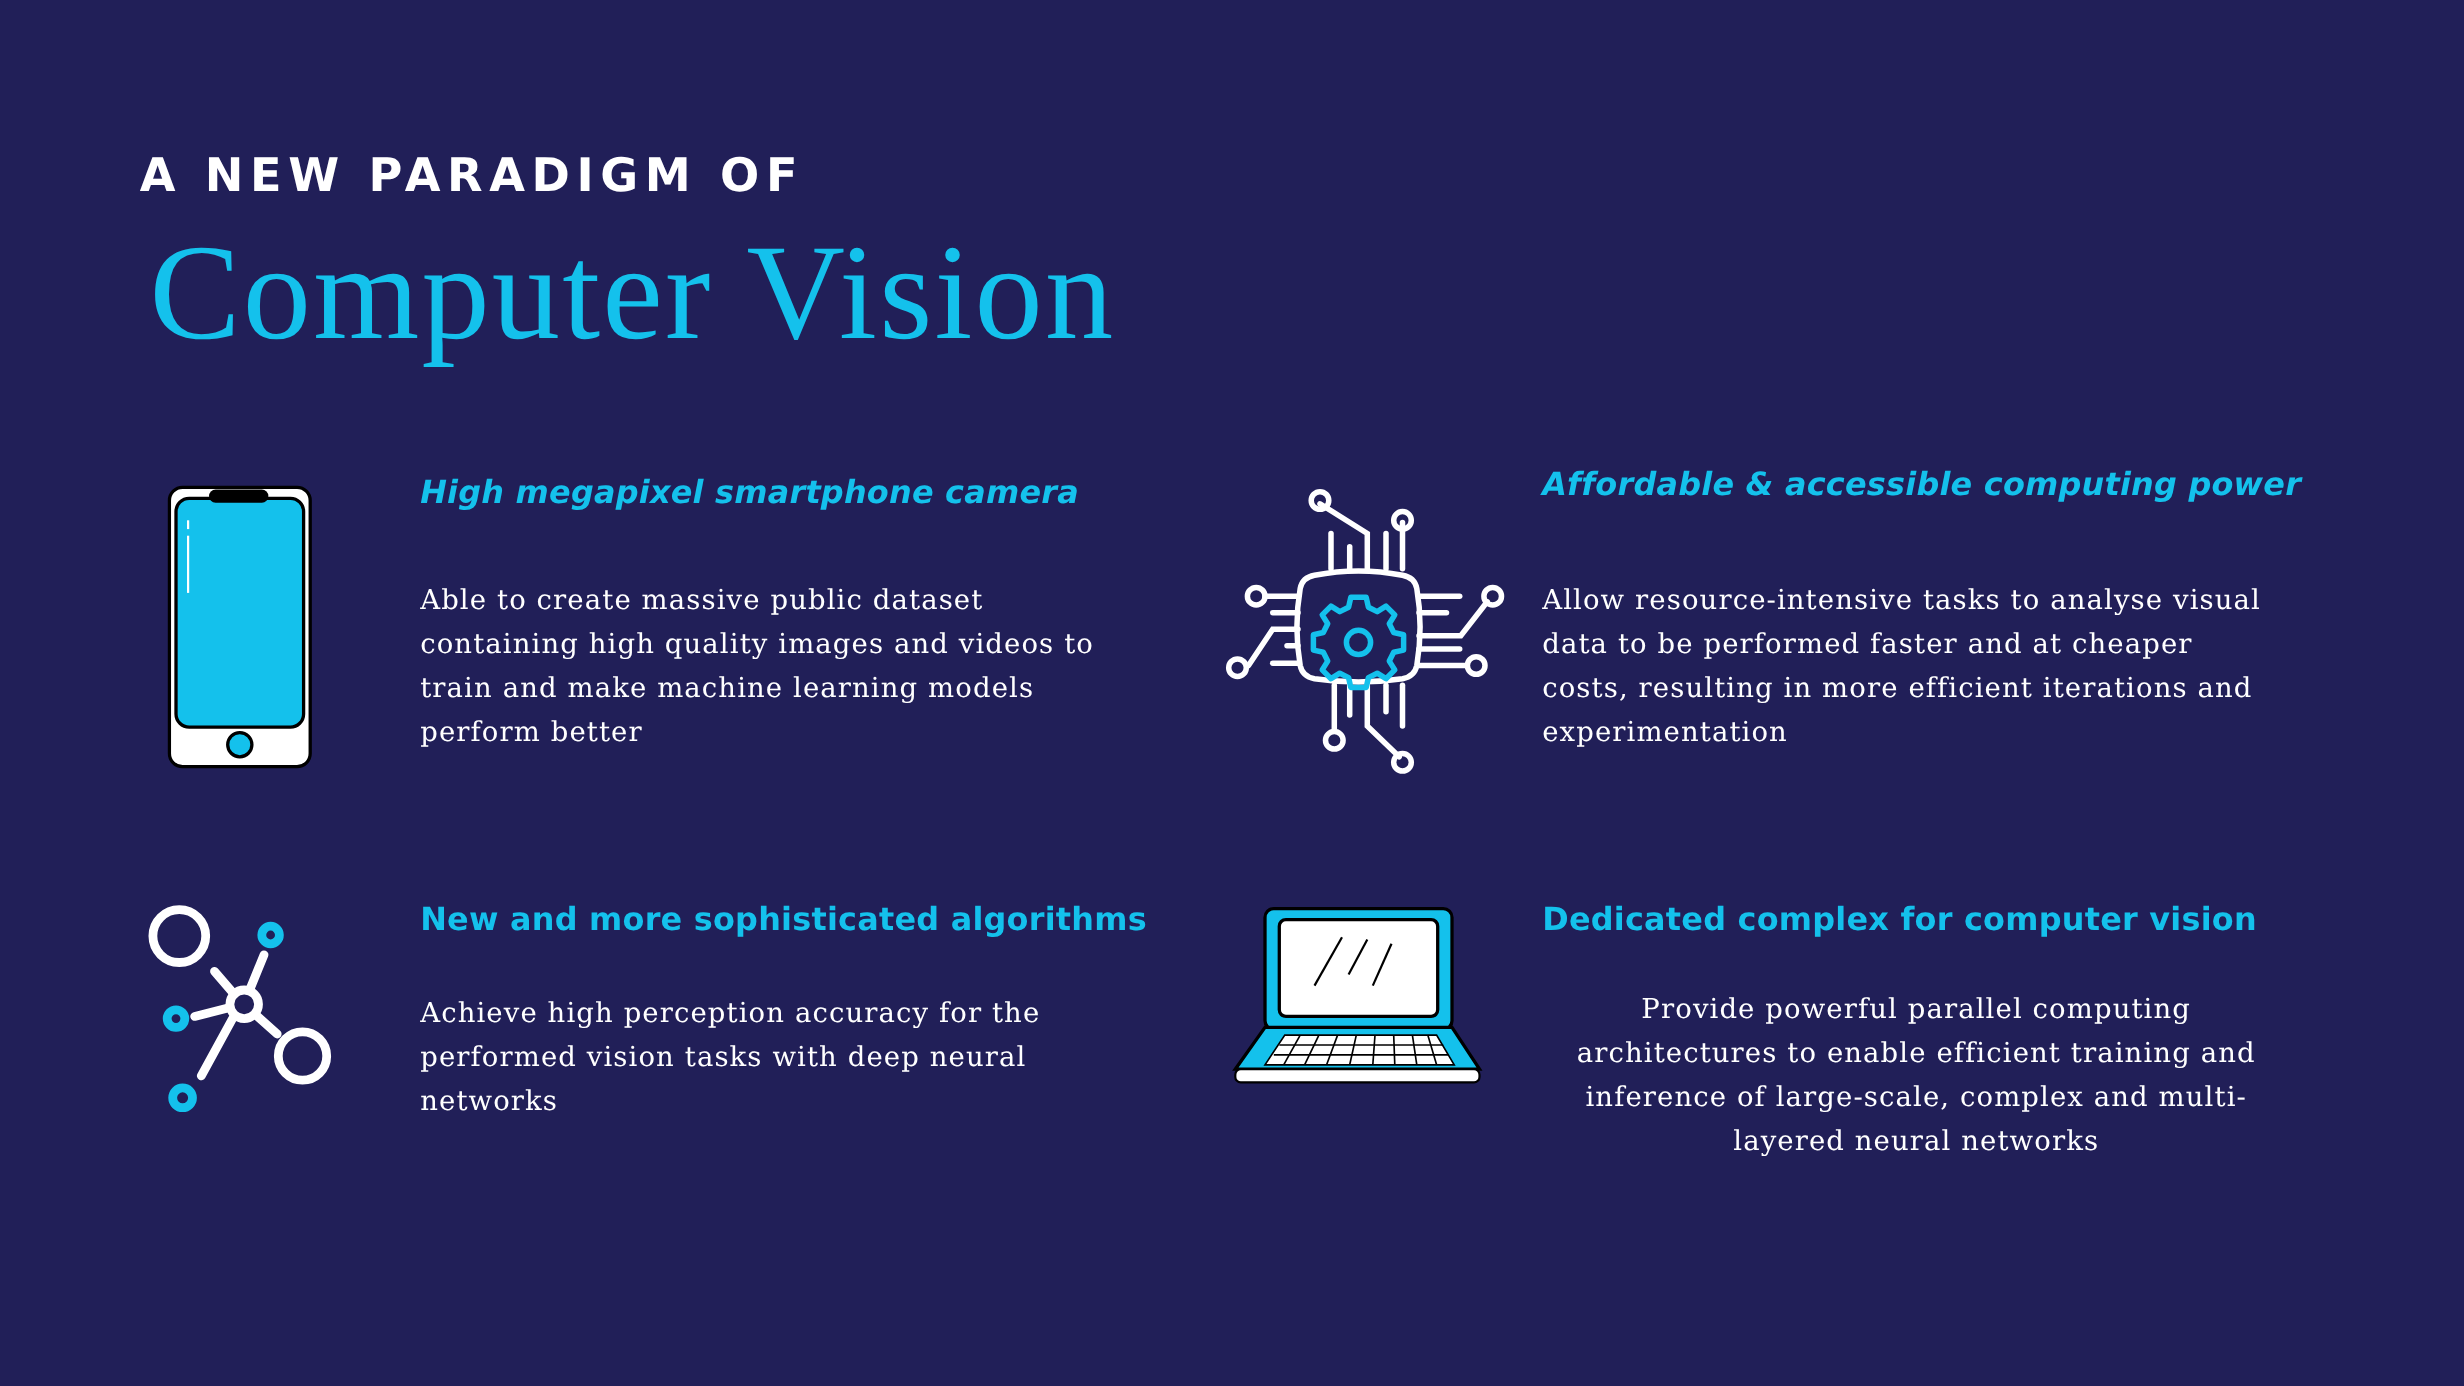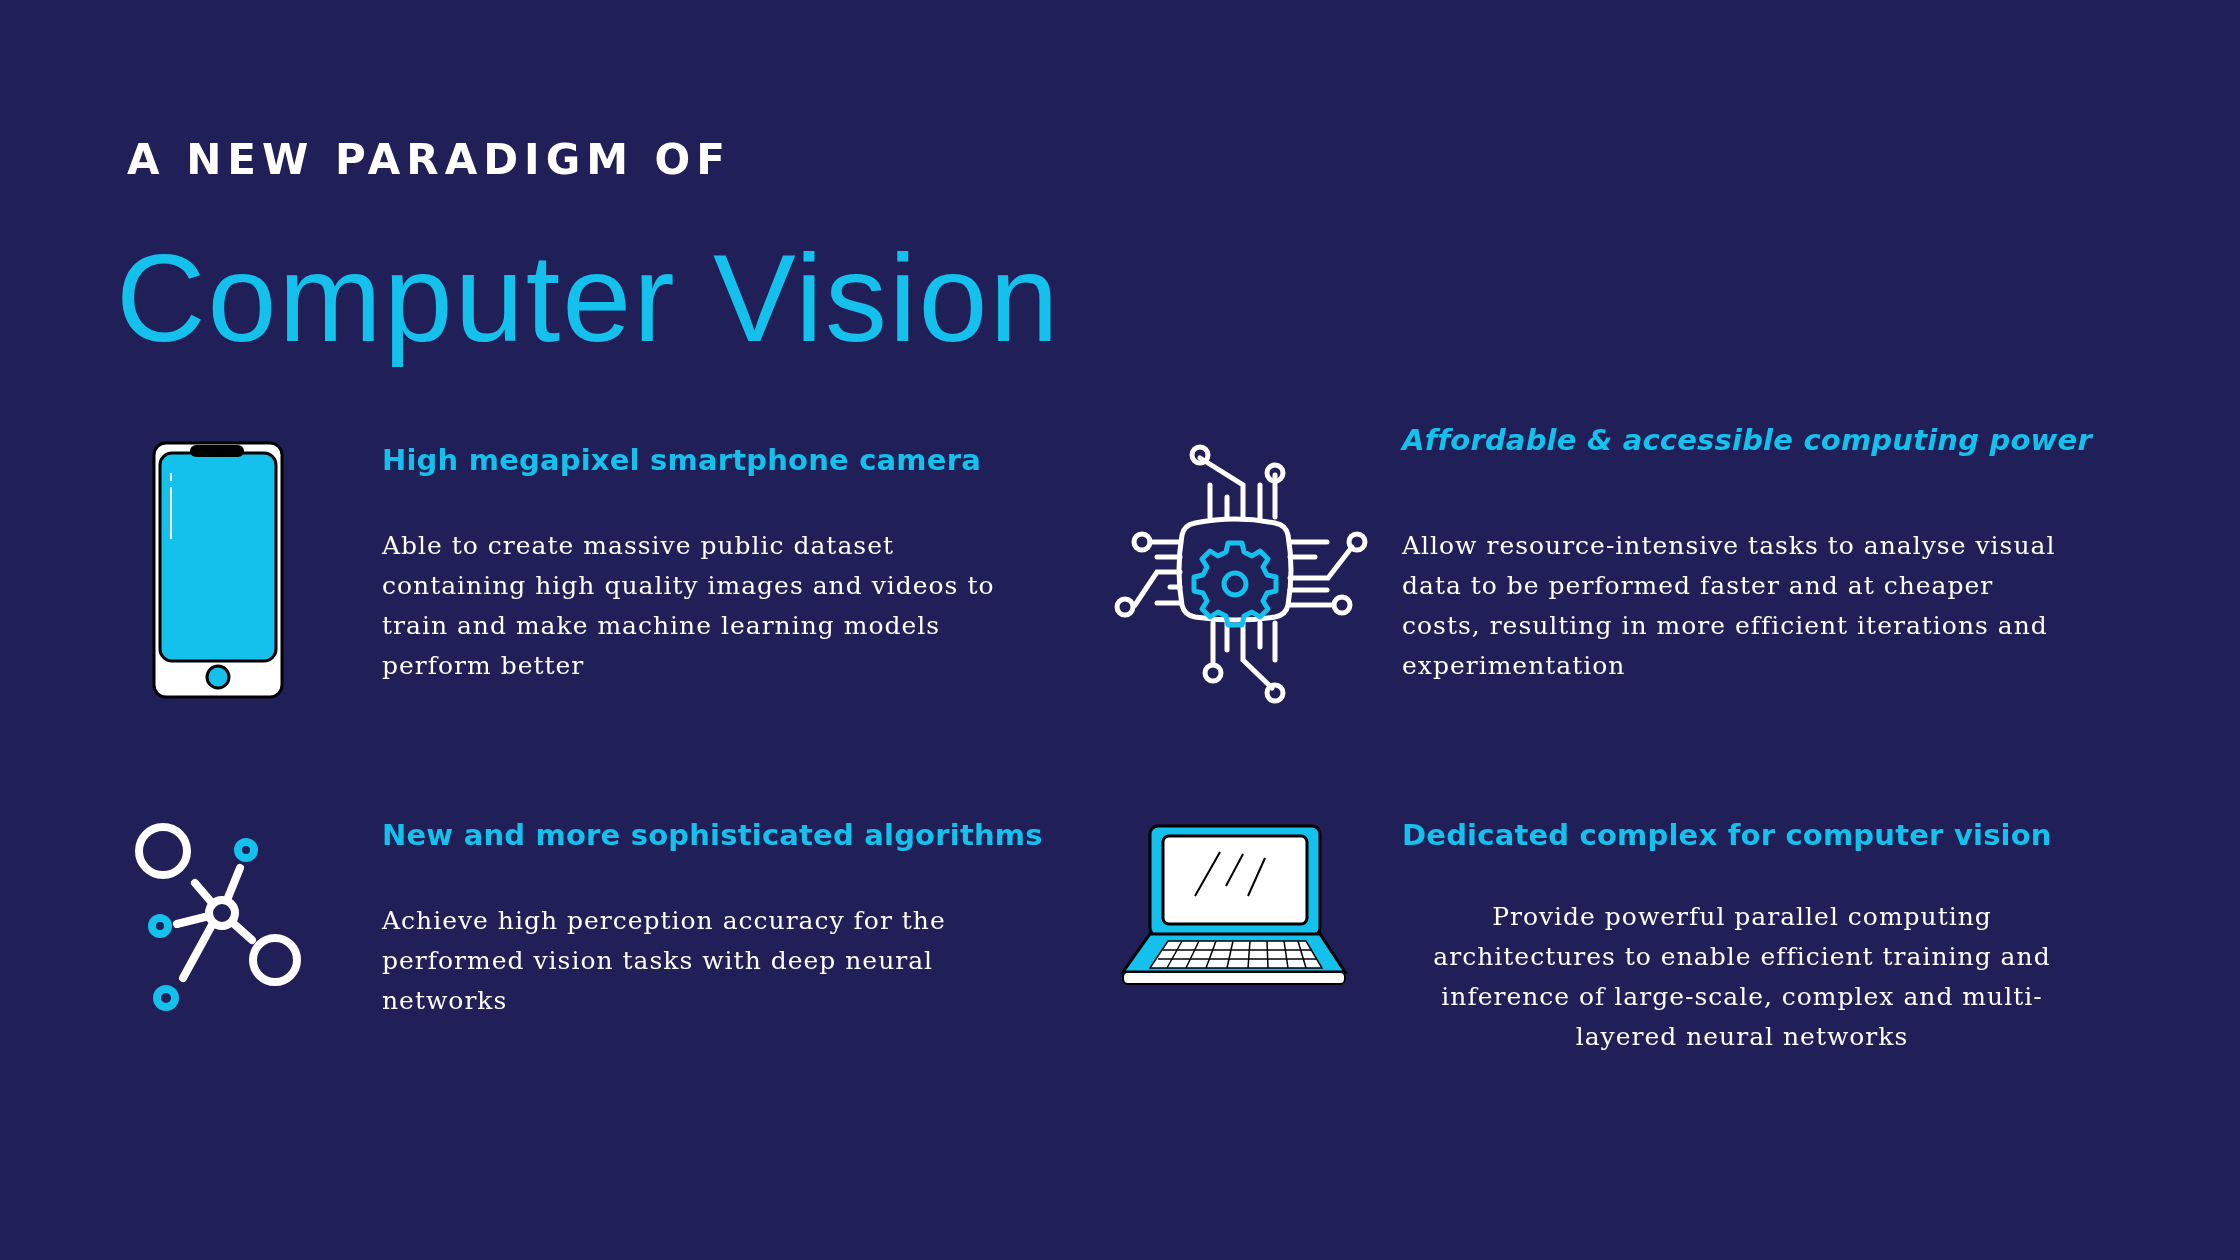--- a/index.html
+++ b/index.html
@@ -9,25 +9,24 @@
     position: relative; overflow: hidden;
     font-family: "Liberation Sans", sans-serif;
   }
   .eyebrow {
     position: absolute; left: 127px; top: 136px;
     color: #FFFFFF; font-family: "DejaVu Sans", sans-serif;
     font-weight: bold; font-size: 42px; letter-spacing: 6px;
     line-height: 48px; white-space: nowrap;
   }
   .title {
-    position: absolute; left: 116px; top: 196px;
-    color: #14C1EC; font-family: Liberation Sans, sans-serif;
+    position: absolute; left: 136px; top: 196px;
+    color: #14C1EC; font-family: Liberation Serif, serif;
     font-size: 124px; line-height: 140px; letter-spacing: 2px;
     white-space: nowrap;
-    margin-top: 32px;
   }
   .feature { position: absolute; }
   .feature .icon { position: absolute; }
   .feature h2 {
     position: absolute; margin: 0;
     color: #14C1EC; font-family: "DejaVu Sans", sans-serif;
     font-weight: bold; font-size: 29px; line-height: 36px;
     white-space: nowrap; letter-spacing: 0.2px;
   }
   .feature p {
@@ -47,21 +46,21 @@
   <div class="icon" style="left:152px;top:441px;width:132px;height:258px;">
     <svg width="132" height="258" viewBox="0 0 132 258">
       <rect x="2" y="2" width="128" height="254" rx="12" fill="#FFFFFF" stroke="#000" stroke-width="3"></rect>
       <rect x="8" y="12" width="116" height="208" rx="12" fill="#14C1EC" stroke="#000" stroke-width="3"></rect>
       <rect x="38" y="4" width="54" height="12" rx="6" fill="#000"></rect>
       <rect x="18" y="32" width="2" height="8" fill="#FFFFFF"></rect>
       <rect x="18" y="46" width="2" height="52" fill="#FFFFFF"></rect>
       <circle cx="66" cy="236" r="11" fill="#14C1EC" stroke="#000" stroke-width="3"></circle>
     </svg>
   </div>
-  <h2 style="left:382px;top:442px;">High megapixel smartphone camera</h2>
+  <h2 style="left:382px;top:429px;font-style:italic;">High megapixel smartphone camera</h2>
   <p style="left:382px;top:526px;width:660px;">Able to create massive public dataset containing high quality images and videos to train and make machine learning models perform better</p>
 </div>
 
 <div class="feature" style="left:0;top:0;">
   <div class="icon" style="left:1100px;top:435px;width:270px;height:270px;">
     <svg width="270" height="270" viewBox="0 0 270 270" fill="none" stroke="#FFFFFF" stroke-width="5" stroke-linecap="round">
 
       <path d="M95,88 Q135,80 175,88 Q186,90 188,100 Q194,135 188,170 Q186,180 175,182 Q135,188 95,182 Q84,180 82,170 Q76,135 82,100 Q84,90 95,88 Z"></path>
 
       <line x1="110" y1="50" x2="110" y2="82"></line>

